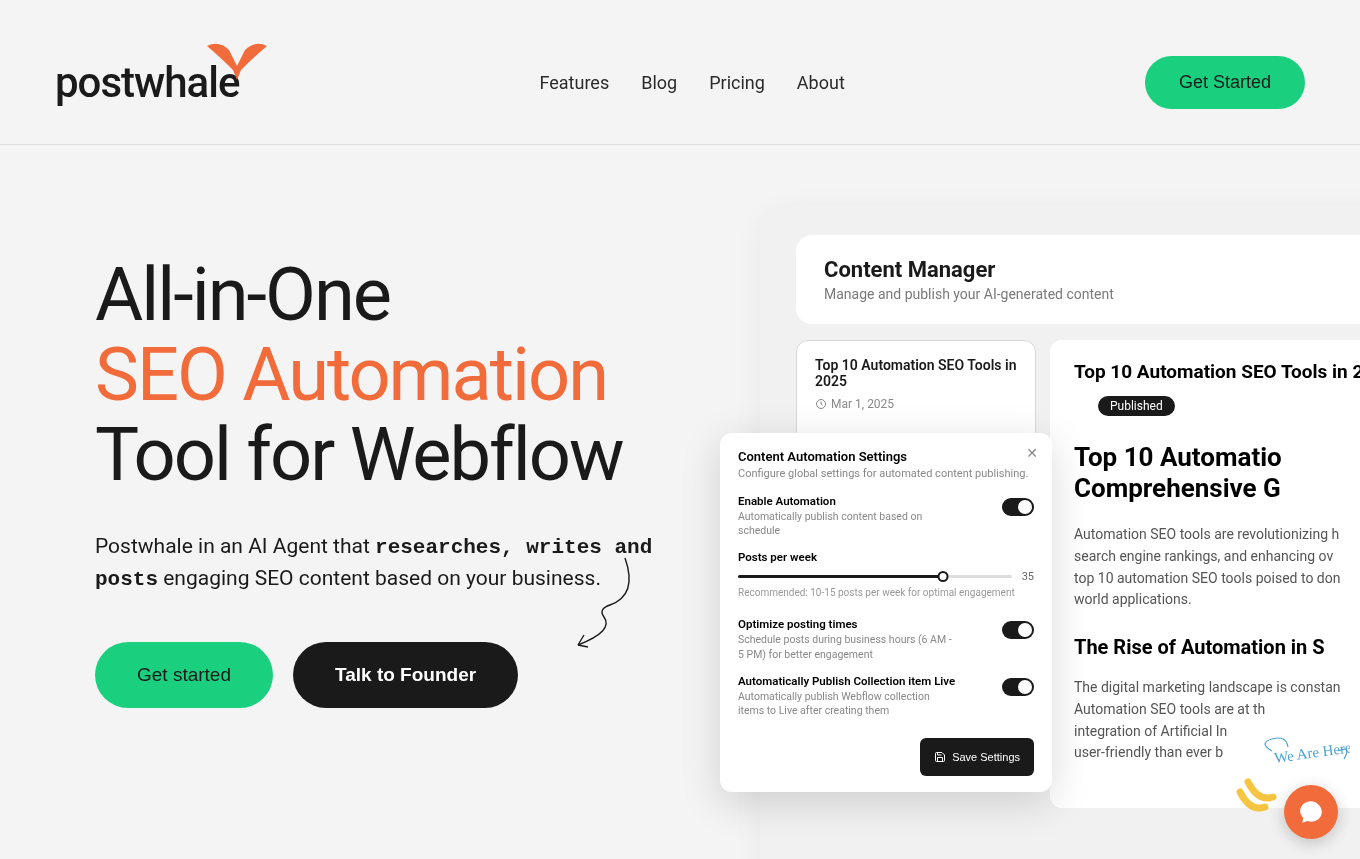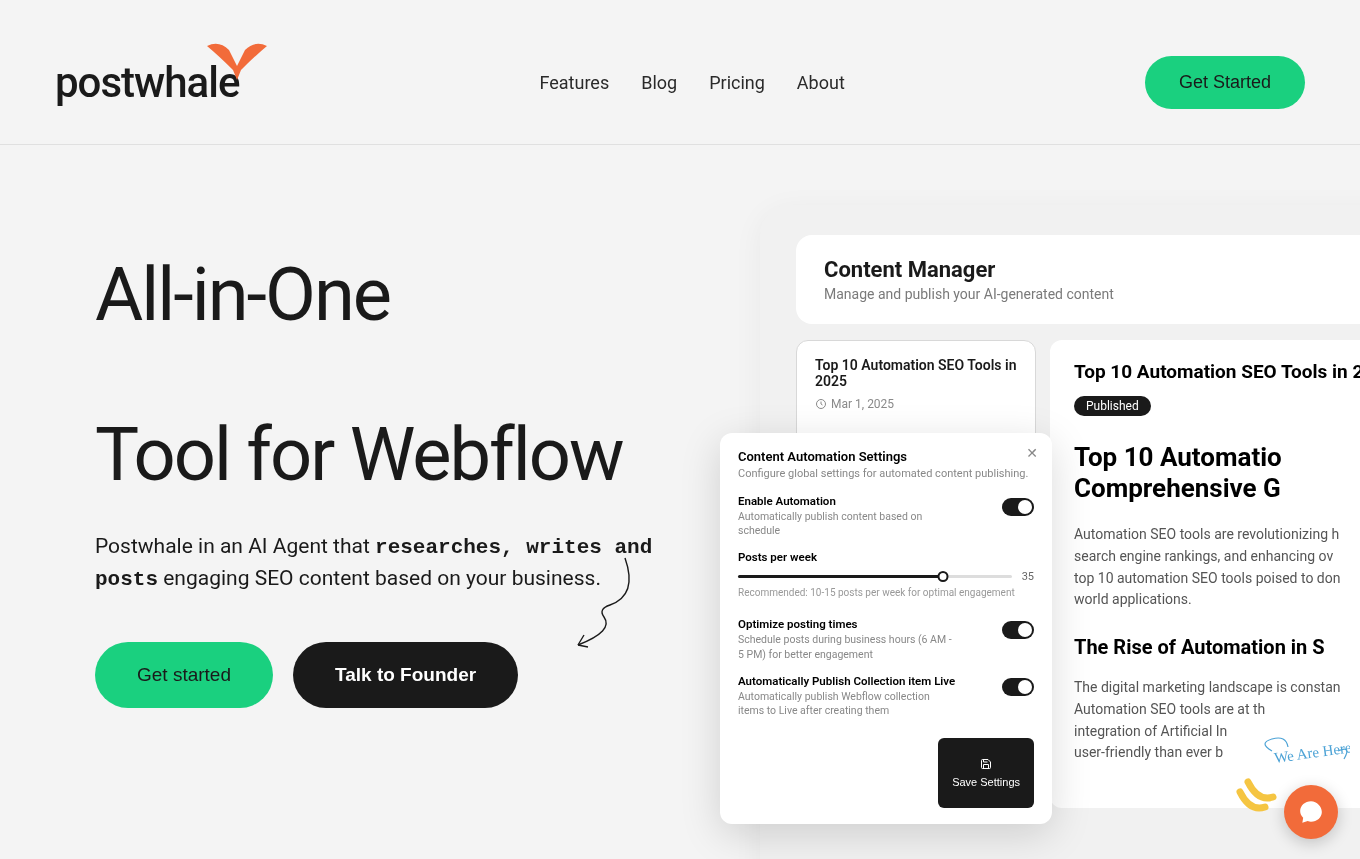--- a/index.html
+++ b/index.html
@@ -181,20 +181,21 @@
       white-space: nowrap;
     }
     .badge {
       display: inline-block;
       background: #1a1a1a;
       color: #fff;
       font-size: 12px;
       padding: 3px 12px;
       border-radius: 12px;
       margin-bottom: 26px;
+      margin-left: 24px;
     }
     .preview-h1 {
       font-size: 26px;
       font-weight: 700;
       line-height: 1.2;
       margin-bottom: 20px;
       white-space: nowrap;
     }
     .preview-text {
       font-size: 14px;
@@ -301,30 +302,29 @@
       border: 2px solid #1a1a1a;
       border-radius: 50%;
       transform: translateX(-50%);
     }
     .slider-val { font-size: 11px; color: #666; }
     .slider-hint { font-size: 10px; color: #999; margin-top: 4px; margin-bottom: 19px; }
     .save-btn {
       background: #1a1a1a;
       color: #fff;
       border: none;
-      padding: 20px 14px;
+      padding: 13px 14px;
       border-radius: 6px;
       font-size: 11px;
       float: right;
       margin-top: 8px;
       cursor: pointer;
       display: flex;
       align-items: center;
       gap: 6px;
-      flex-direction: column;
     }
     .modal-clearfix::after { content: ''; display: table; clear: both; }
 
     
     .chat-fab {
       position: absolute;
       bottom: 20px;
       right: 22px;
       width: 54px;
       height: 54px;
@@ -361,21 +361,21 @@
     <a href="#">Pricing</a>
     <a href="#">About</a>
   </nav>
   <button class="cta-btn-header">Get Started</button>
 </header>
 
 <section class="hero">
   <div class="hero-left">
     <h1 class="hero-title">
       <span>All-in-One</span><br>
-      <br>
+      <span class="orange">SEO Automation</span><br>
       <span>Tool for Webflow</span>
     </h1>
     <p class="hero-sub">
       <span>Postwhale in an AI Agent that </span><b>researches, writes and posts</b><span> engaging SEO content based on your business.</span>
     </p>
     <div class="hero-btns">
       <button class="btn-green">Get started</button>
       <button class="btn-dark">Talk to Founder</button>
     </div>
   </div>

